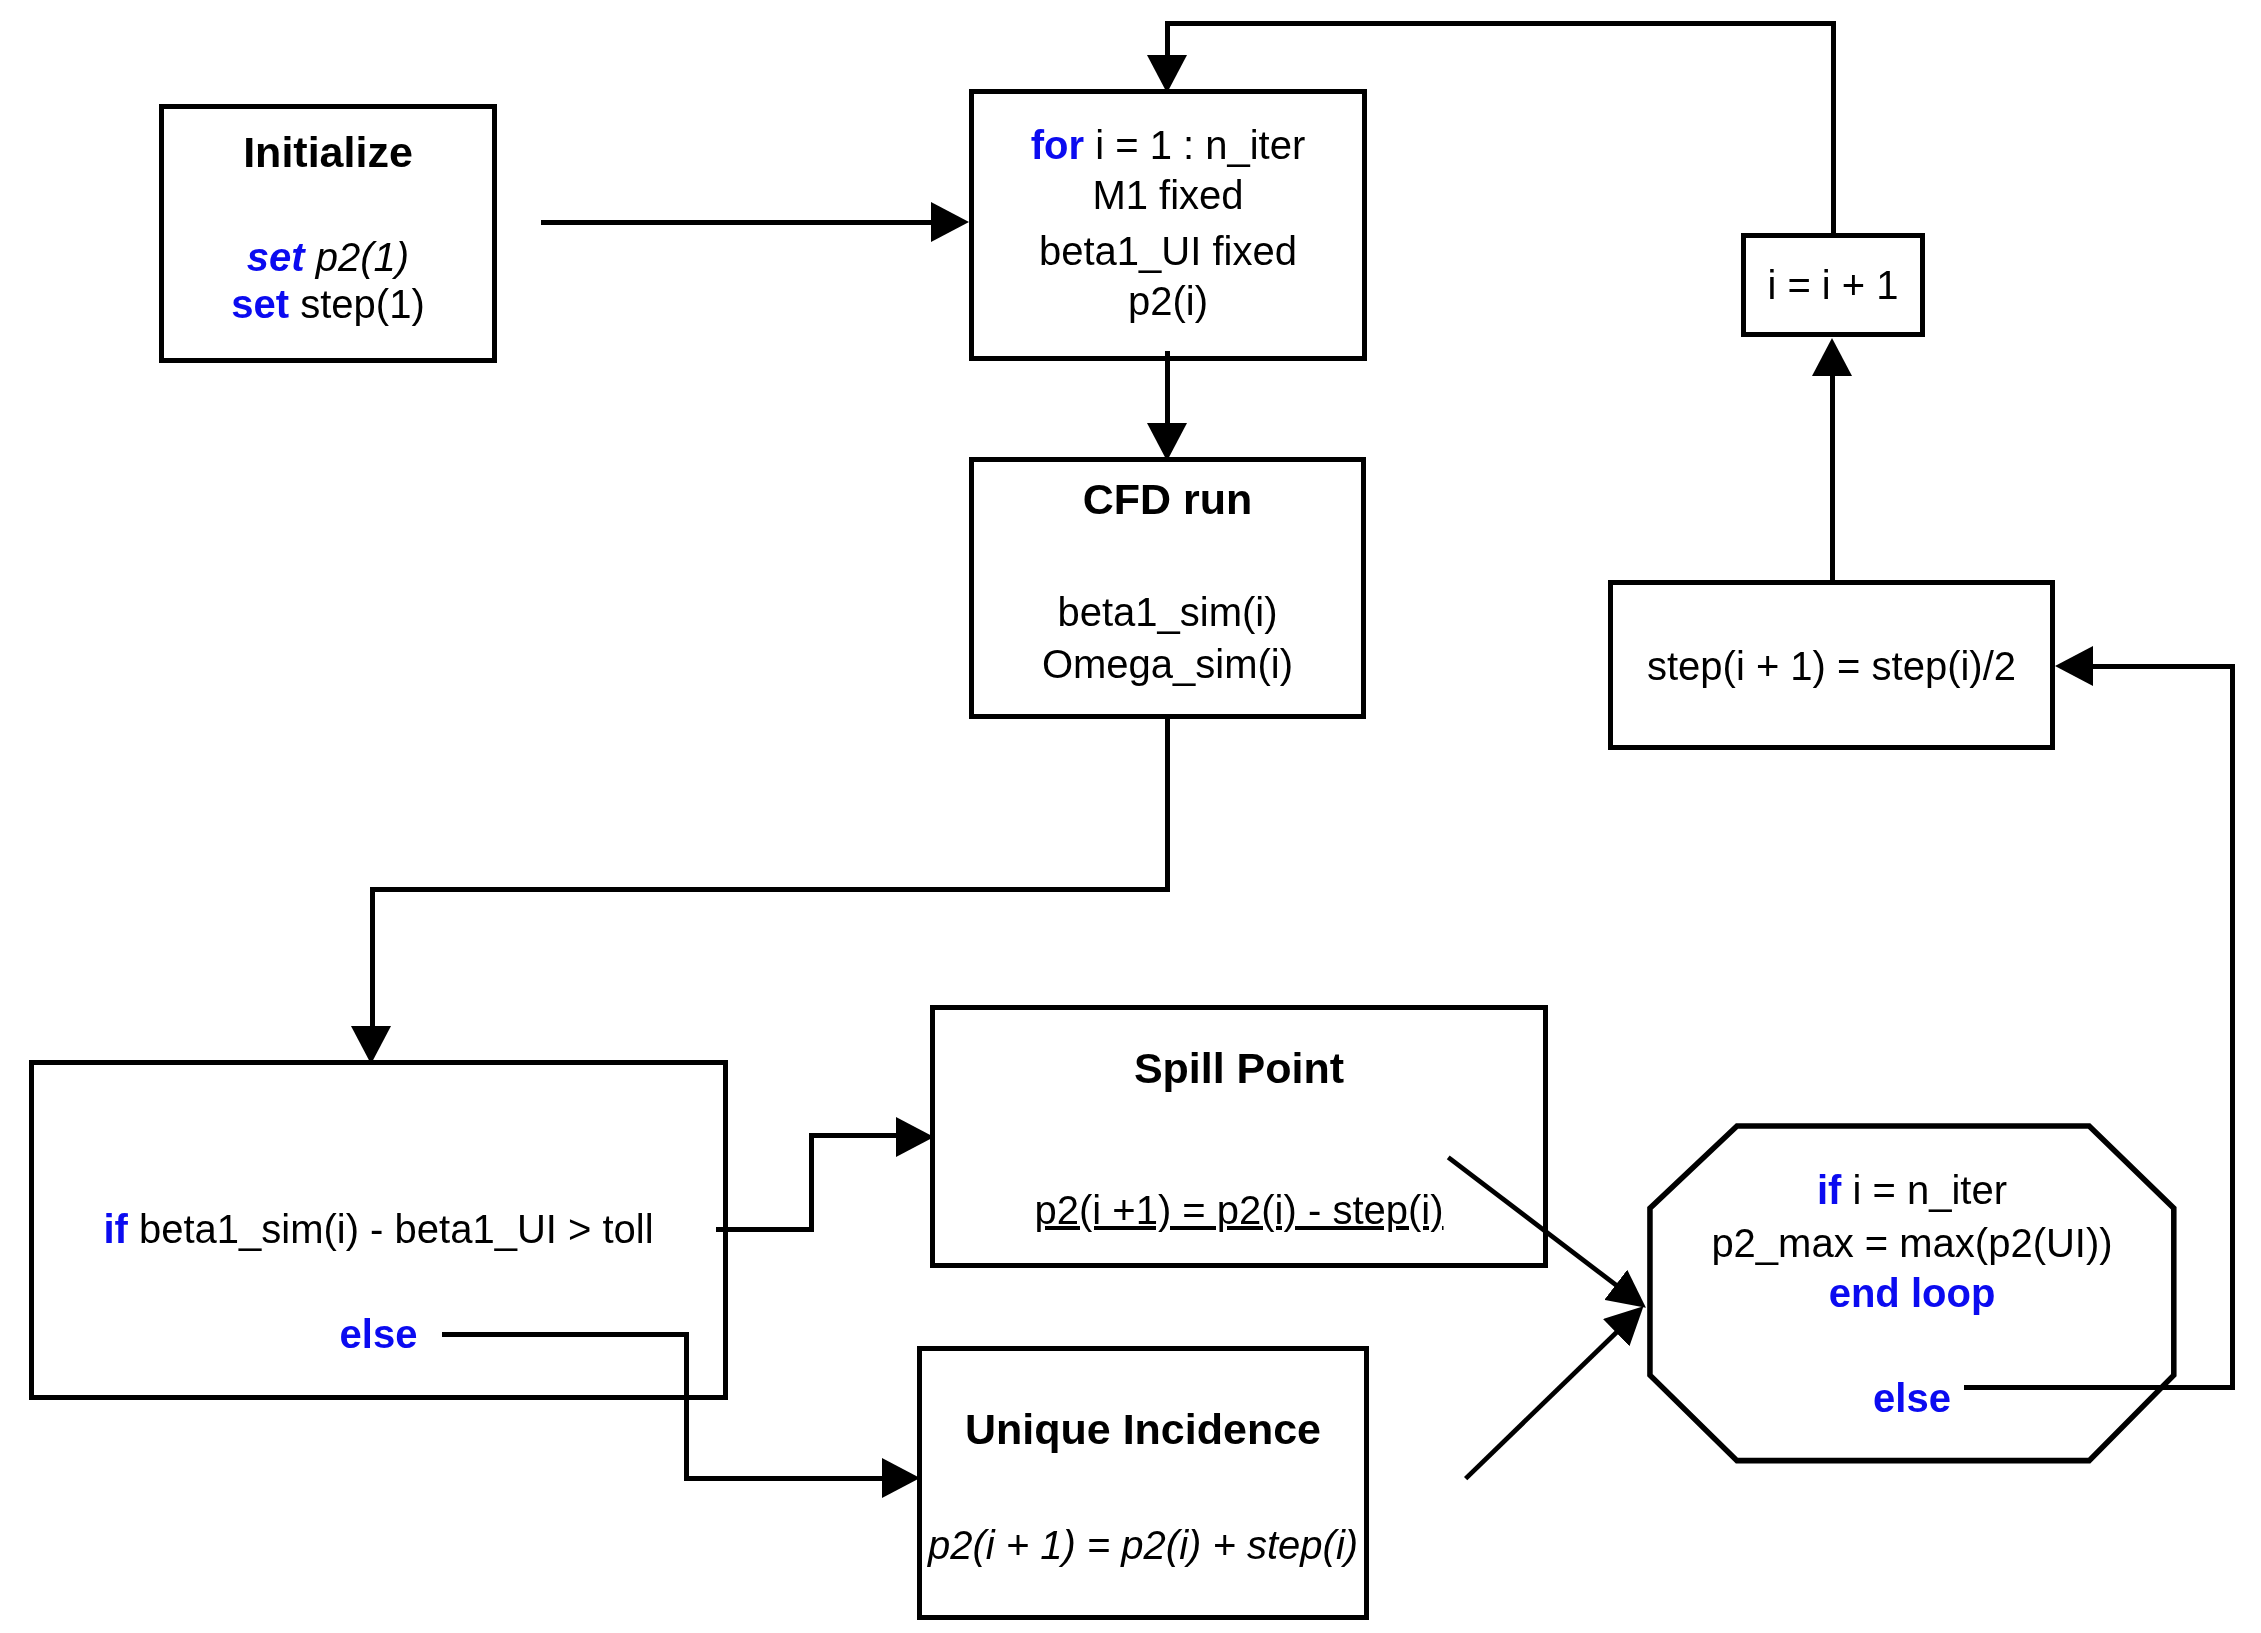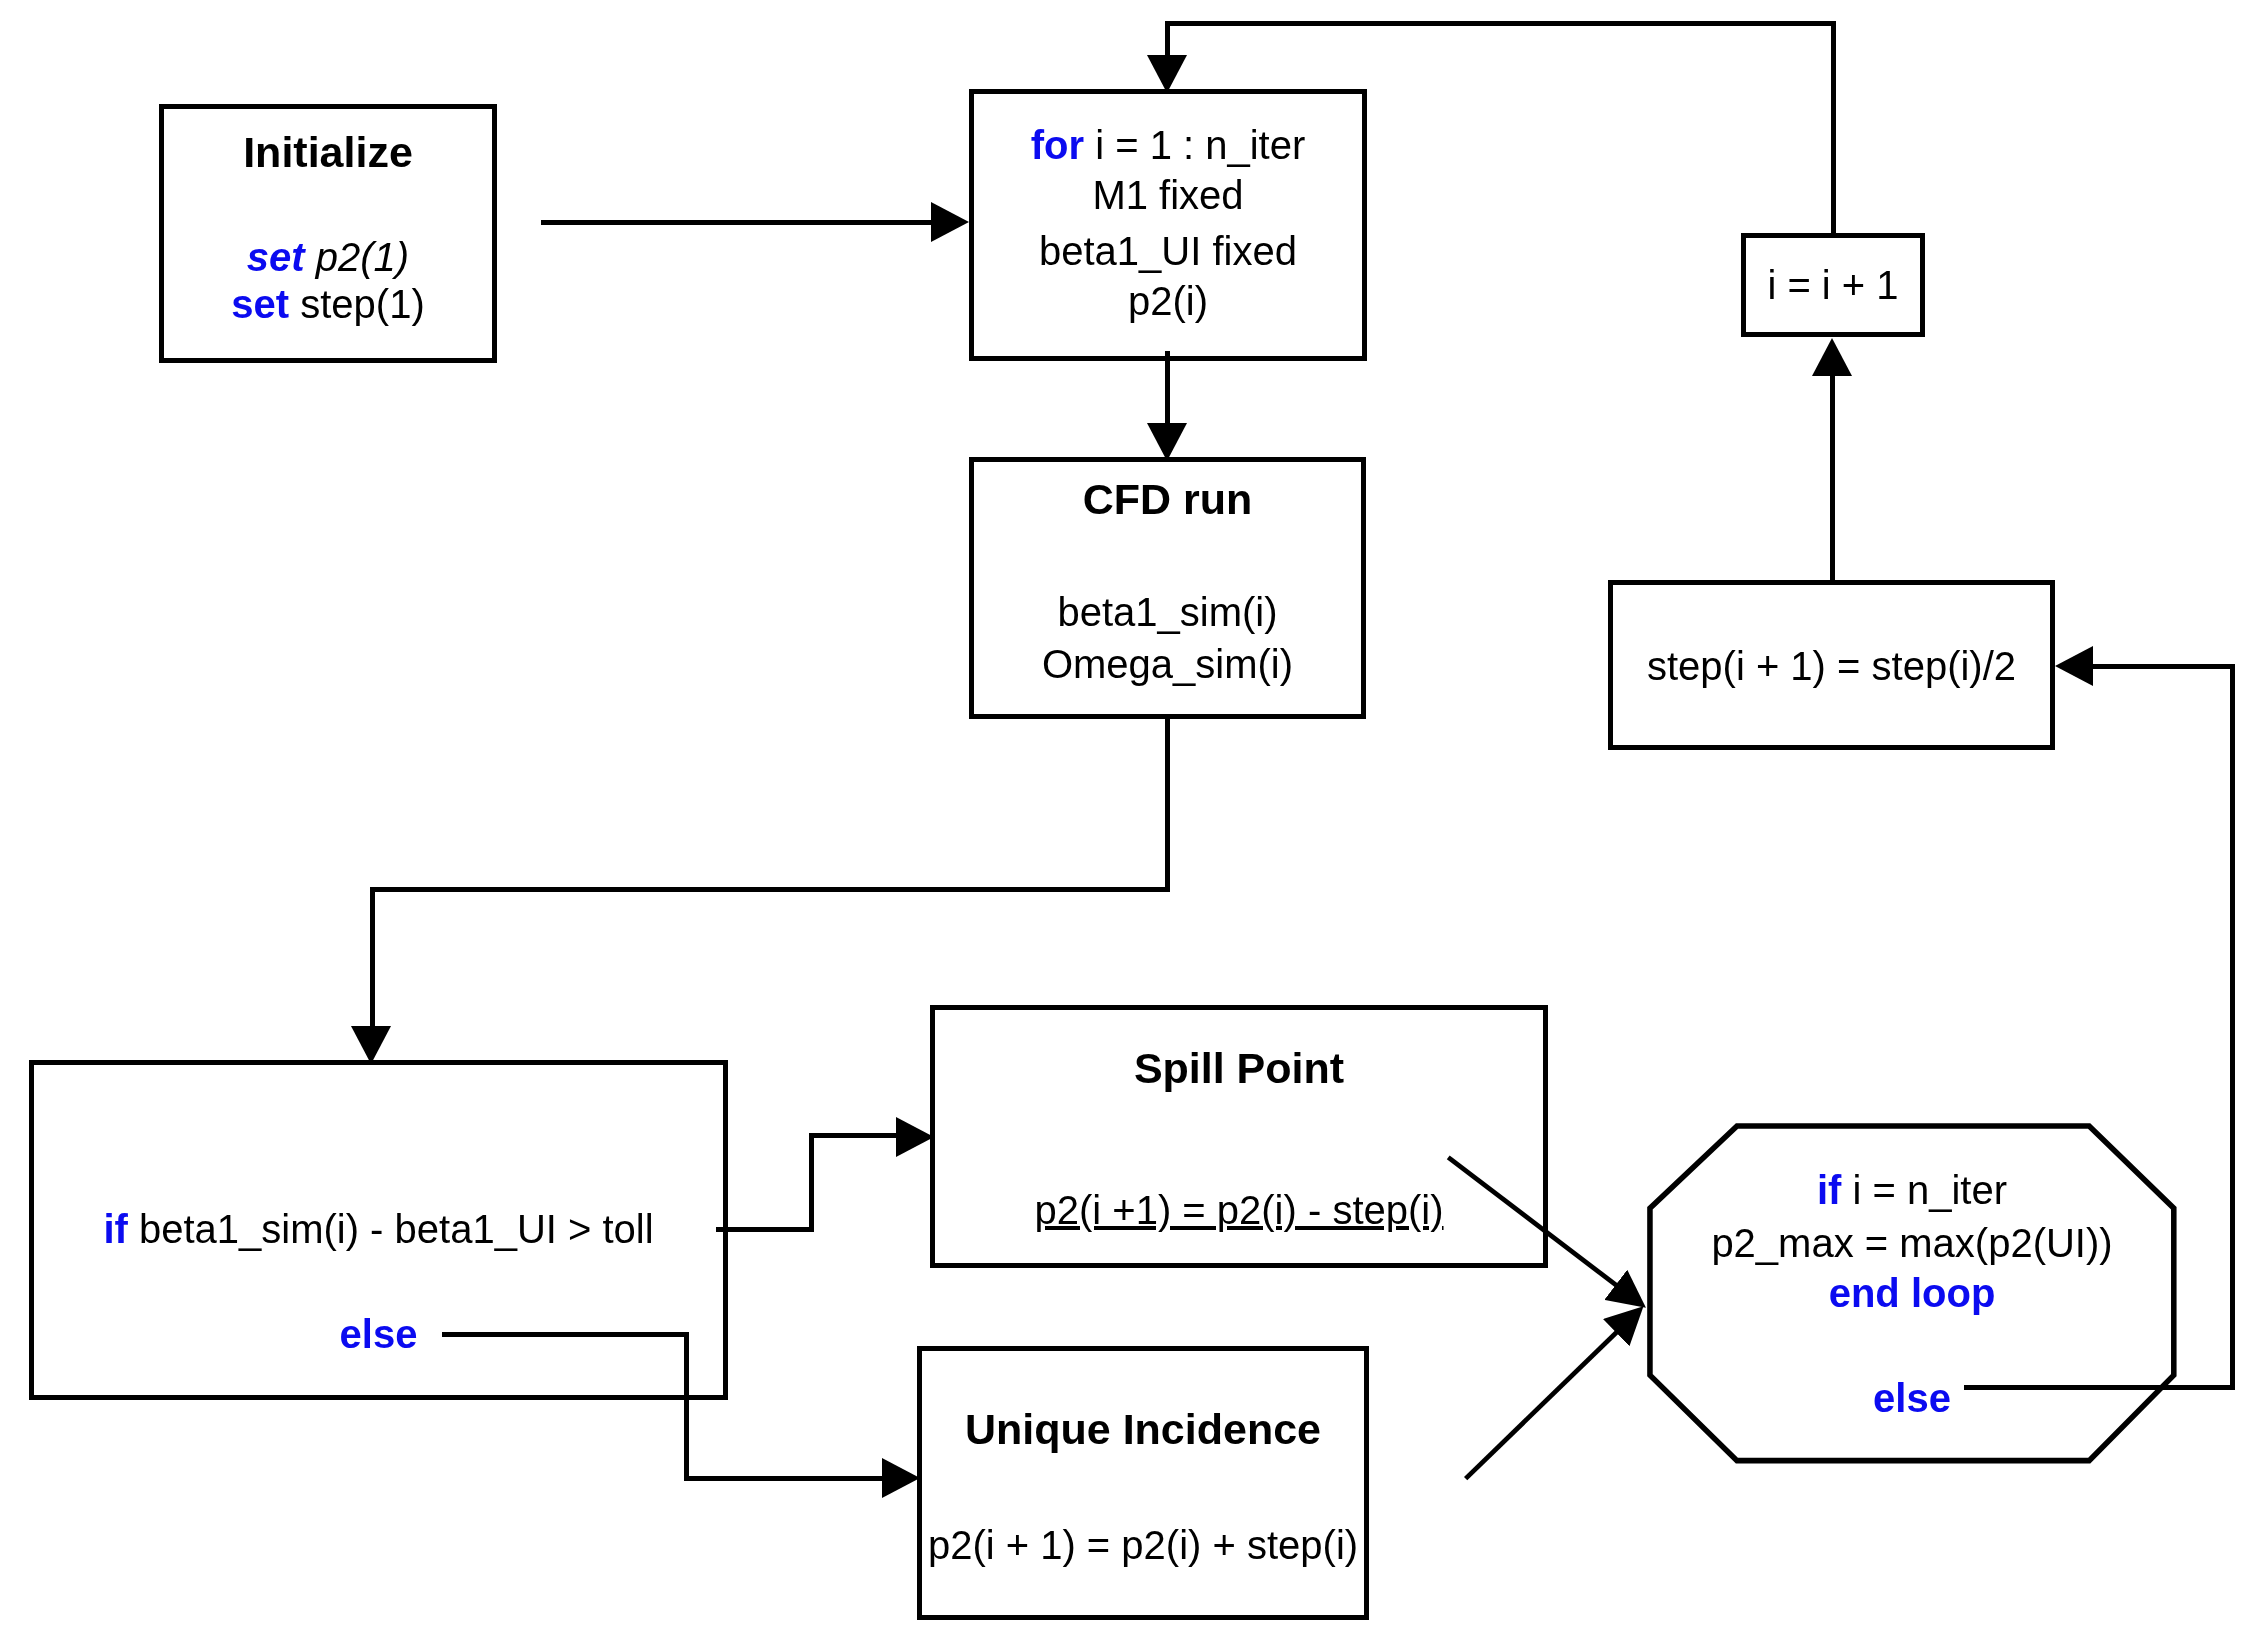--- a/index.html
+++ b/index.html
@@ -74,21 +74,21 @@
     <div class="tline" style="top:243px;"><span class="kw">else</span></div>
   </div>
 
   <div class="box" style="left:930px;top:1005px;width:618px;height:263px;">
     <div class="tline title" style="top:32px;">Spill Point</div>
     <div class="tline" style="top:174px;text-decoration:underline;">p2(i +1) = p2(i) - step(i)</div>
   </div>
 
   <div class="box" style="left:917px;top:1346px;width:452px;height:274px;">
     <div class="tline title" style="top:52px;">Unique Incidence</div>
-    <div class="tline" style="top:168px;">p2(i + 1) = p2(i) + step(i)</div>
+    <div class="tline" style="top:168px;font-style:italic;">p2(i + 1) = p2(i) + step(i)</div>
   </div>
 
   <div class="octwrap">
     <svg width="554" height="364" viewBox="0 0 700 460">
       <polygon points="120,10 565,10 672,114 672,325 565,433 120,433 10,325 10,114" fill="#ffffff" stroke="#000000" stroke-width="7"></polygon>
     </svg>
   </div>
   <div class="octtext">
     <div class="tline" style="top:39px;"><span class="kw">if</span><span> i = n_iter</span></div>
     <div class="tline" style="top:92px;">p2_max = max(p2(UI))</div>

